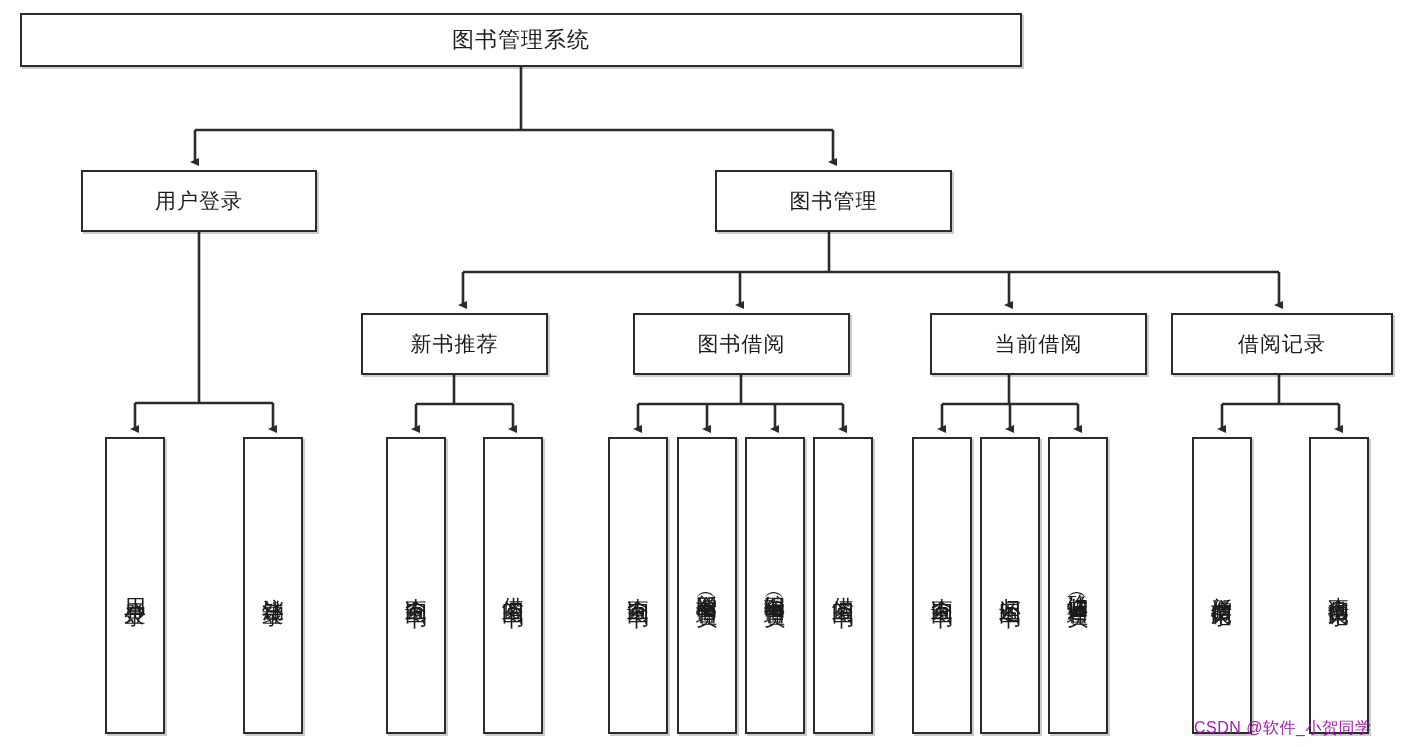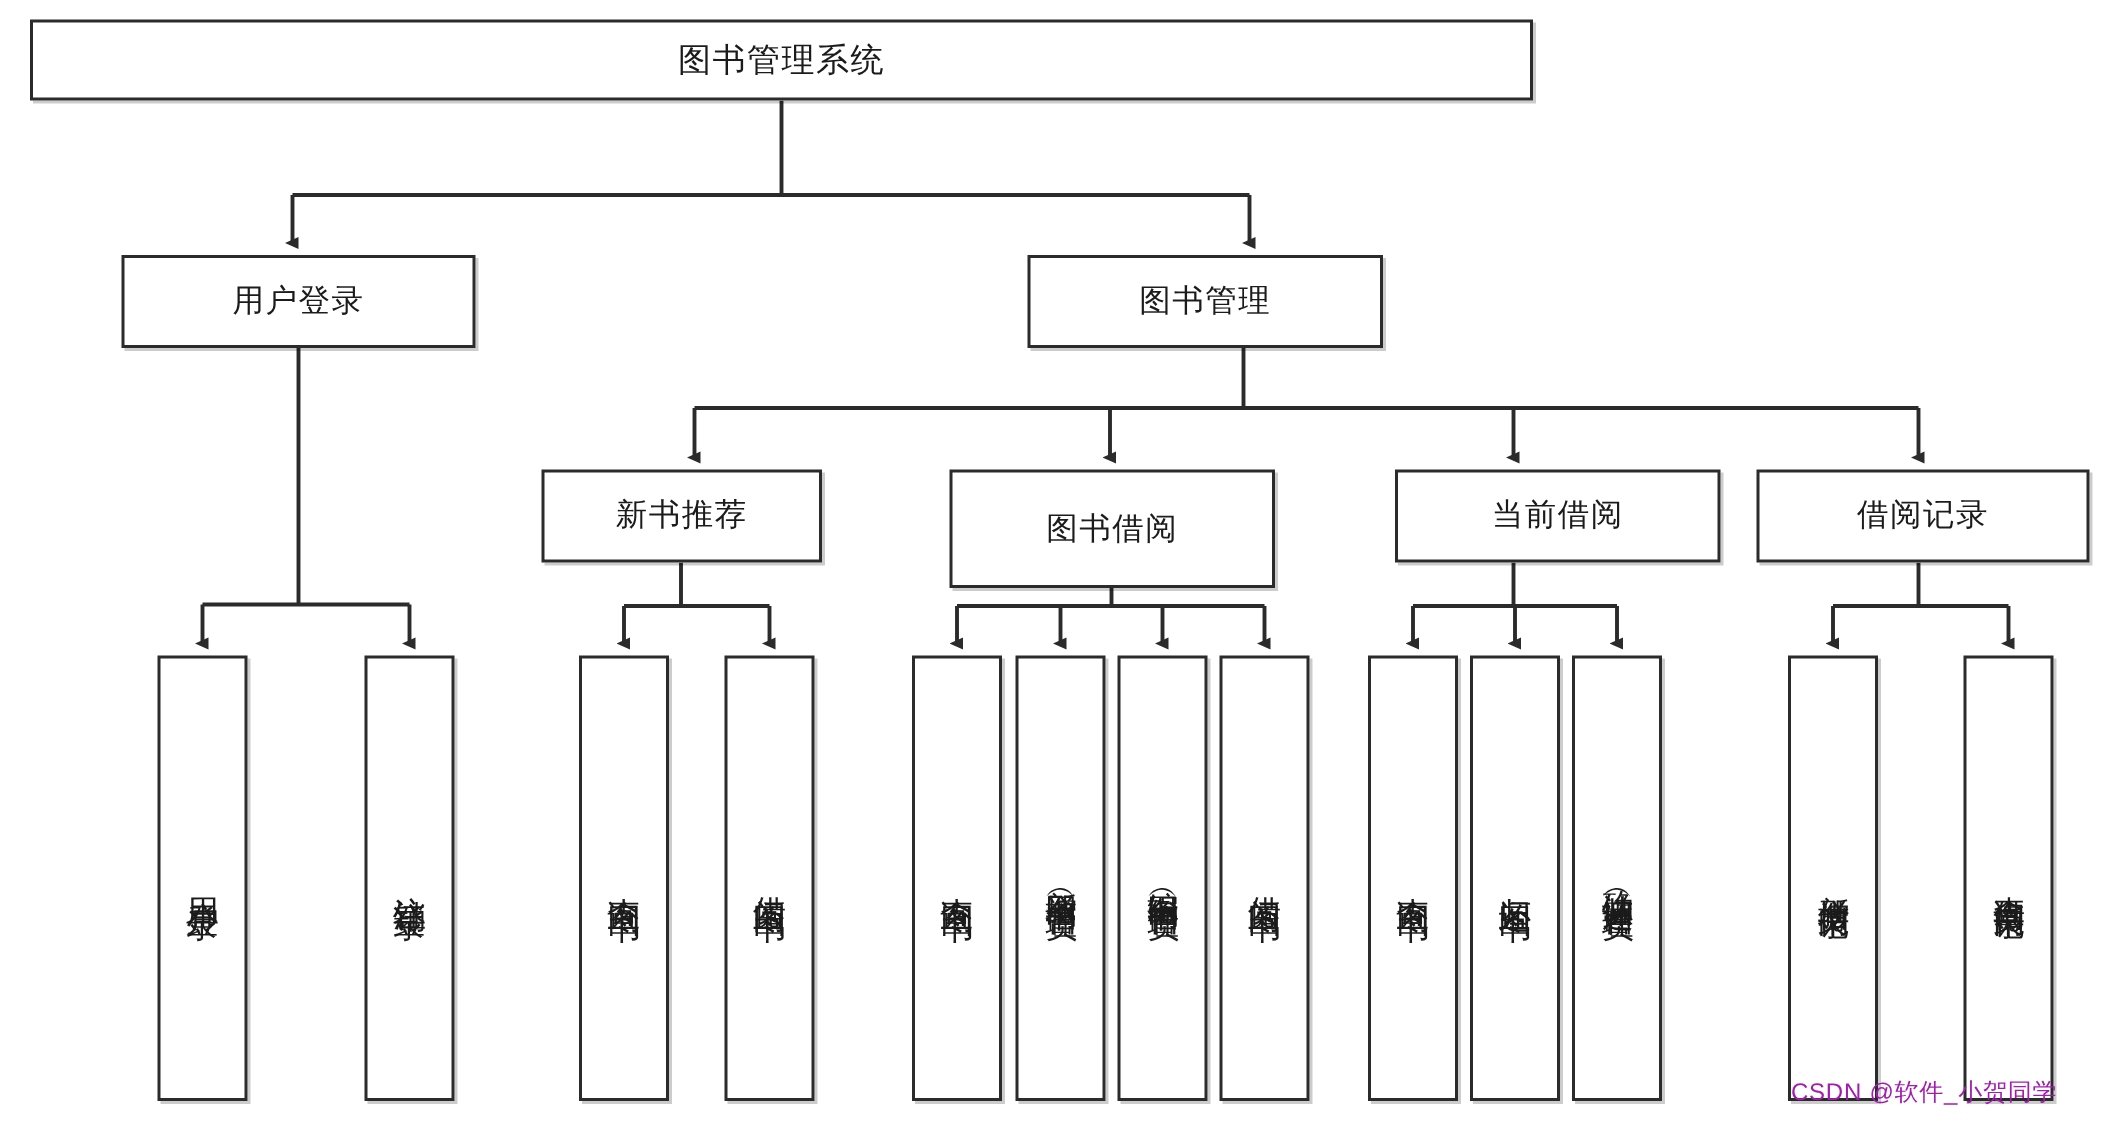--- a/index.html
+++ b/index.html
@@ -128,28 +128,28 @@
     </g>
   </svg>
 
   <div class="node h root" style="left:20px;top:13px;width:1002px;height:54px;">
     <span class="label">图书管理系统</span>
   </div>
 
   <div class="node h" style="left:81px;top:170px;width:236px;height:62px;">
     <span class="label">用户登录</span>
   </div>
-  <div class="node h" style="left:685px;top:170px;width:237px;height:62px;">
+  <div class="node h" style="left:715px;top:170px;width:237px;height:62px;">
     <span class="label">图书管理</span>
   </div>
 
   <div class="node h" style="left:361px;top:313px;width:187px;height:62px;">
     <span class="label">新书推荐</span>
   </div>
-  <div class="node h" style="left:633px;top:313px;width:217px;height:79px;">
+  <div class="node h" style="left:633px;top:313px;width:217px;height:62px;">
     <span class="label">图书借阅</span>
   </div>
   <div class="node h" style="left:930px;top:313px;width:217px;height:62px;">
     <span class="label">当前借阅</span>
   </div>
   <div class="node h" style="left:1171px;top:313px;width:222px;height:62px;">
     <span class="label">借阅记录</span>
   </div>
 
   <div class="node v" style="left:105px;top:437px;width:60px;height:297px;">

